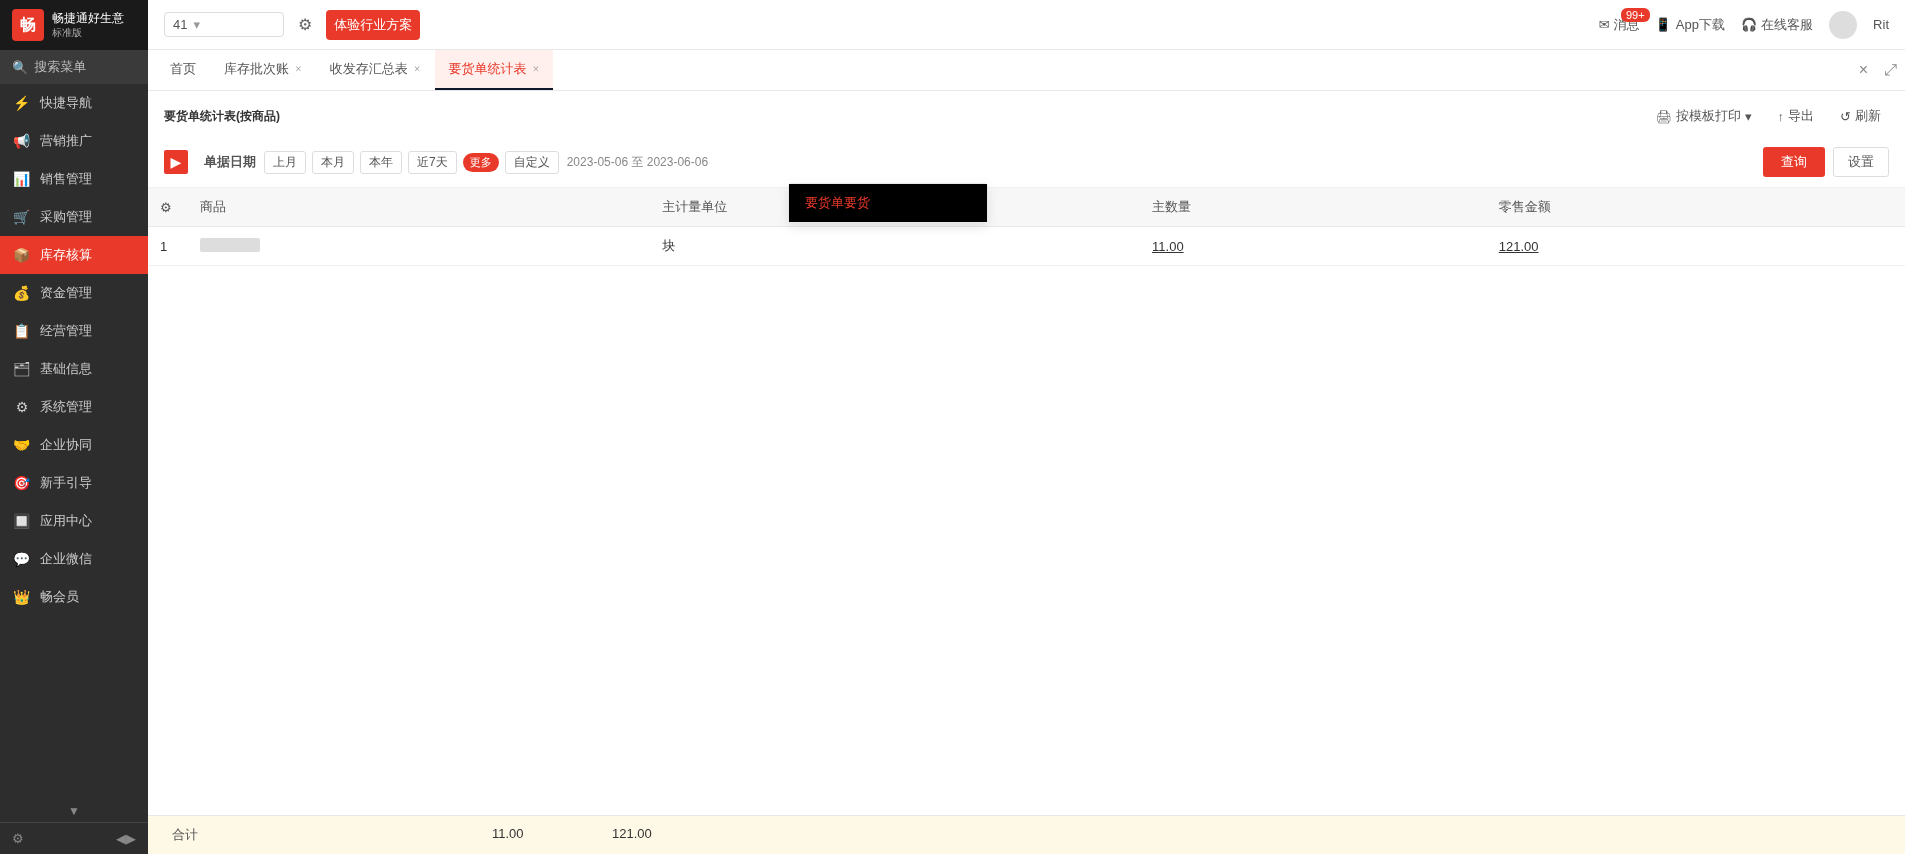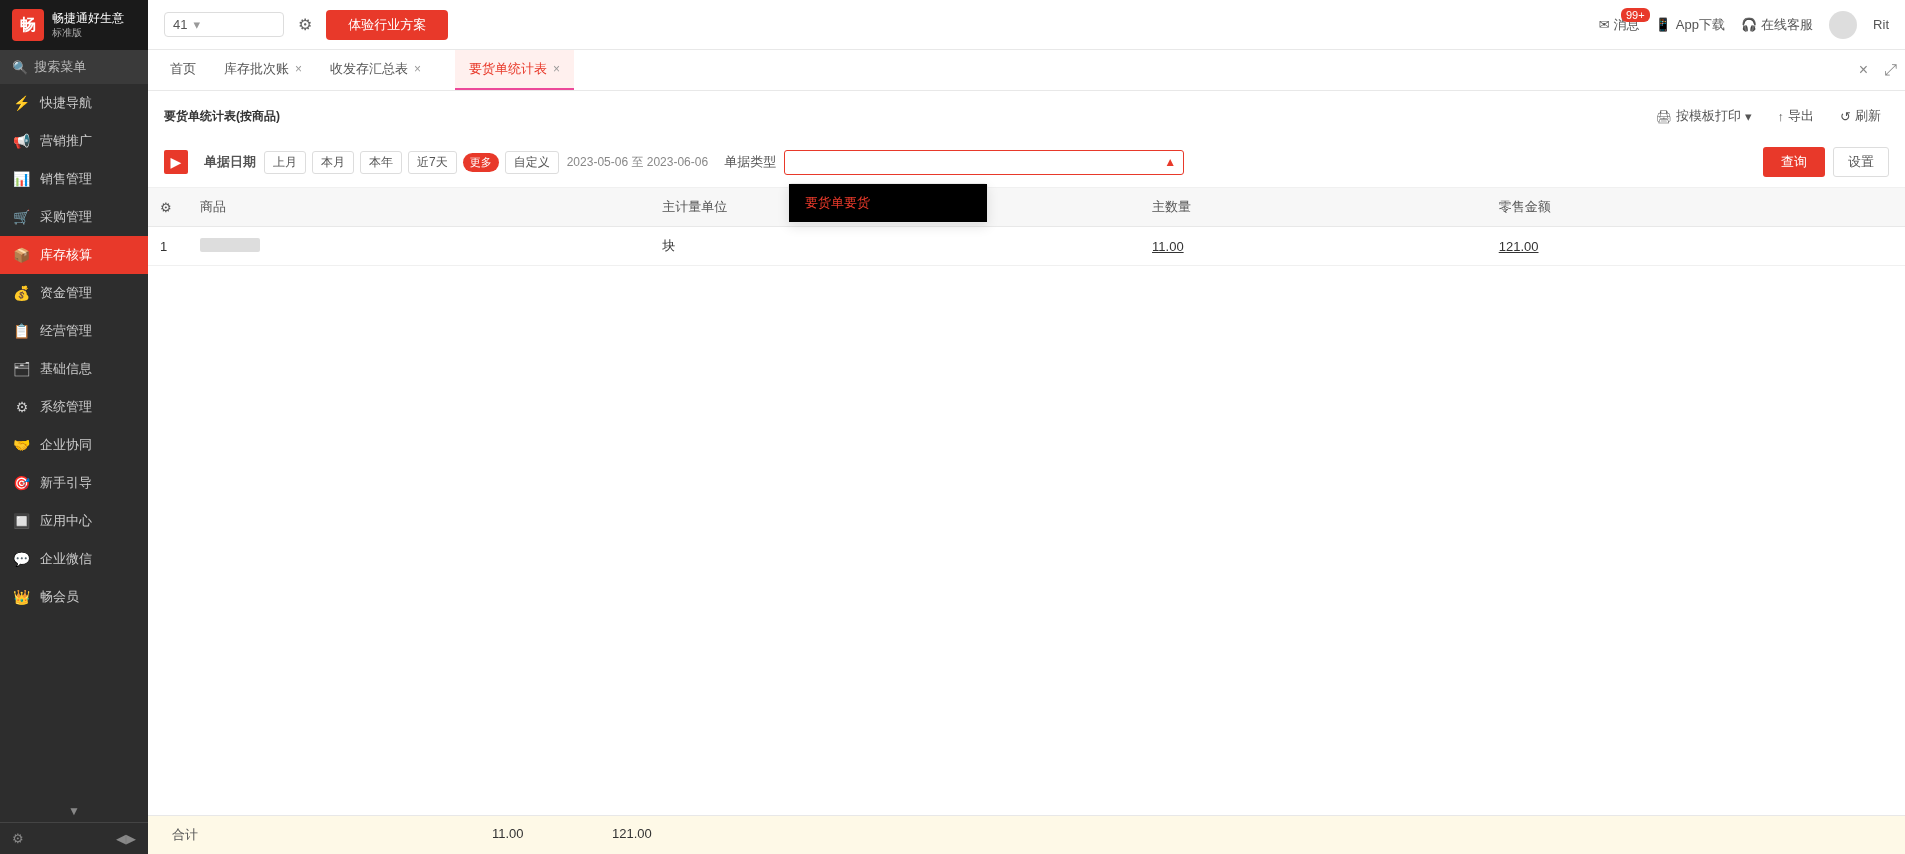--- a/index.html
+++ b/index.html
@@ -114,21 +114,21 @@
       font-size: 13px;
       color: #555;
       min-width: 120px;
     }
     .store-selector .arrow { margin-left: 6px; color: #999; }
     .gear-btn { cursor: pointer; color: #666; font-size: 16px; padding: 4px; }
     .industry-btn {
       background: #e8392a;
       color: white;
       border: none;
-      padding: 6px 22px;
+      padding: 6px 8px;
       border-radius: 4px;
       cursor: pointer;
       font-size: 13px;
     }
 
     .header-right { display: flex; align-items: center; gap: 16px; font-size: 13px; color: #555; }
     .header-right .msg-btn, .header-right .app-btn, .header-right .service-btn {
       display: flex; align-items: center; gap: 4px; cursor: pointer; position: relative;
     }
     .badge {
@@ -155,22 +155,23 @@
     }
     .tab {
       display: flex;
       align-items: center;
       padding: 10px 14px;
       cursor: pointer;
       font-size: 13px;
       color: #555;
       border-bottom: 2px solid transparent;
       white-space: nowrap;
-    }
-    .tab.active { color: #e8392a; background: #fff0ee; border-bottom: 2px solid #ec4899; margin-left: 20px; }
+      font-family: Liberation Serif, serif;
+    }
+    .tab.active { color: #e8392a; background: #fff0ee; border-bottom: 2px solid #0f172a; }
     .tab .close-btn { margin-left: 6px; color: #999; font-size: 12px; }
     .tabs-controls { margin-left: auto; display: flex; align-items: center; }
     .tabs-controls span { cursor: pointer; font-size: 16px; color: #888; padding: 8px; }
 
     
     .page-area {
       flex: 1;
       overflow: auto;
       background: #f5f5f5;
       position: relative;
@@ -517,27 +518,20 @@
             <button class="date-btn">上月</button>
             <button class="date-btn">本月</button>
             <button class="date-btn">本年</button>
             <button class="date-btn">近7天</button>
             <span class="date-range-badge">更多</span>
             <button class="custom-btn">自定义</button>
           </div>
           <span class="date-display">2023-05-06 至 2023-06-06</span>
         </div>
 
-        <div class="filter-type-group">
-          <span class="filter-type-label">单据类型</span>
-          <div class="filter-type-input-wrap">
-            <input class="filter-type-input" type="text" value="" style="">
-            <span class="filter-type-arrow">▲</span>
-          </div>
-        </div>
 
 
         <div class="filter-actions">
           <button class="query-btn">查询</button>
           <button class="setting-btn">设置</button>
         </div>
 
         <div class="dropdown-menu">
           <div class="dropdown-item selected">要货单要货</div>
         </div>

